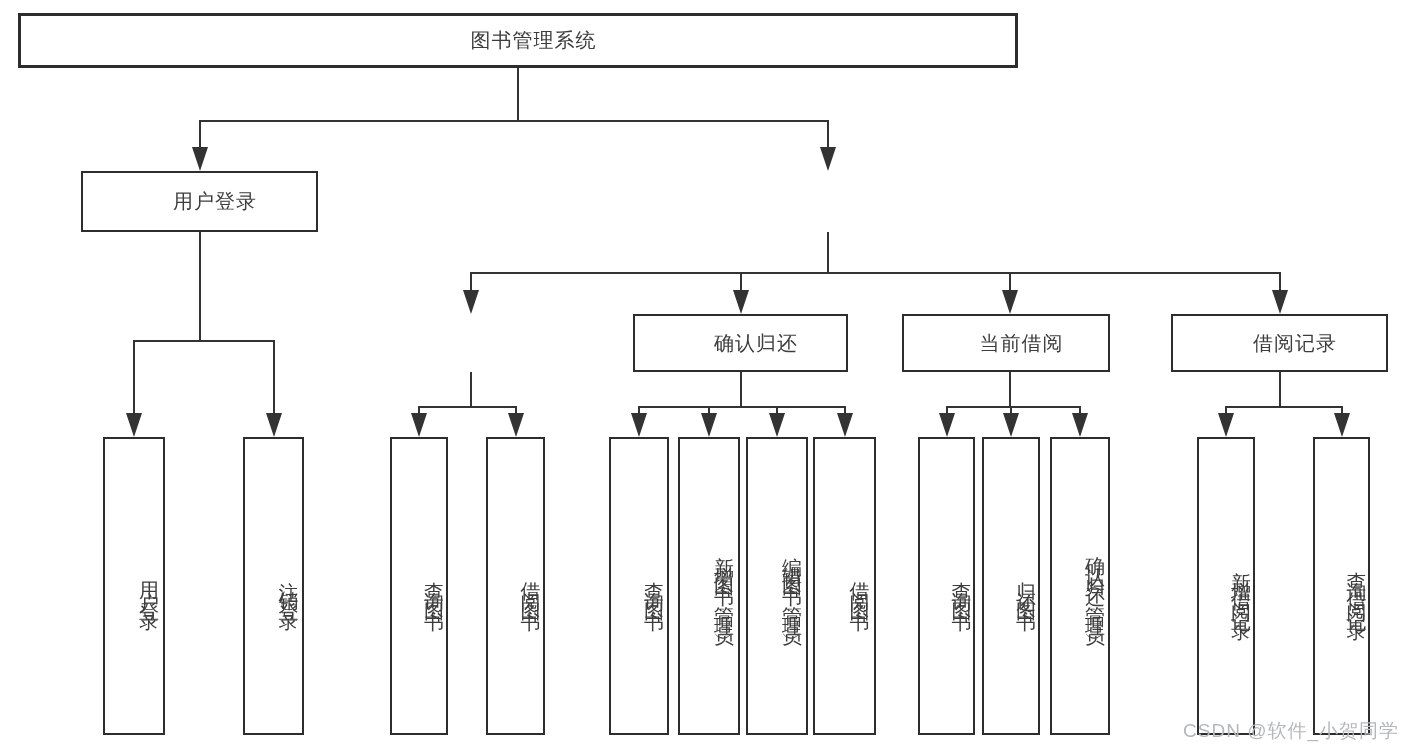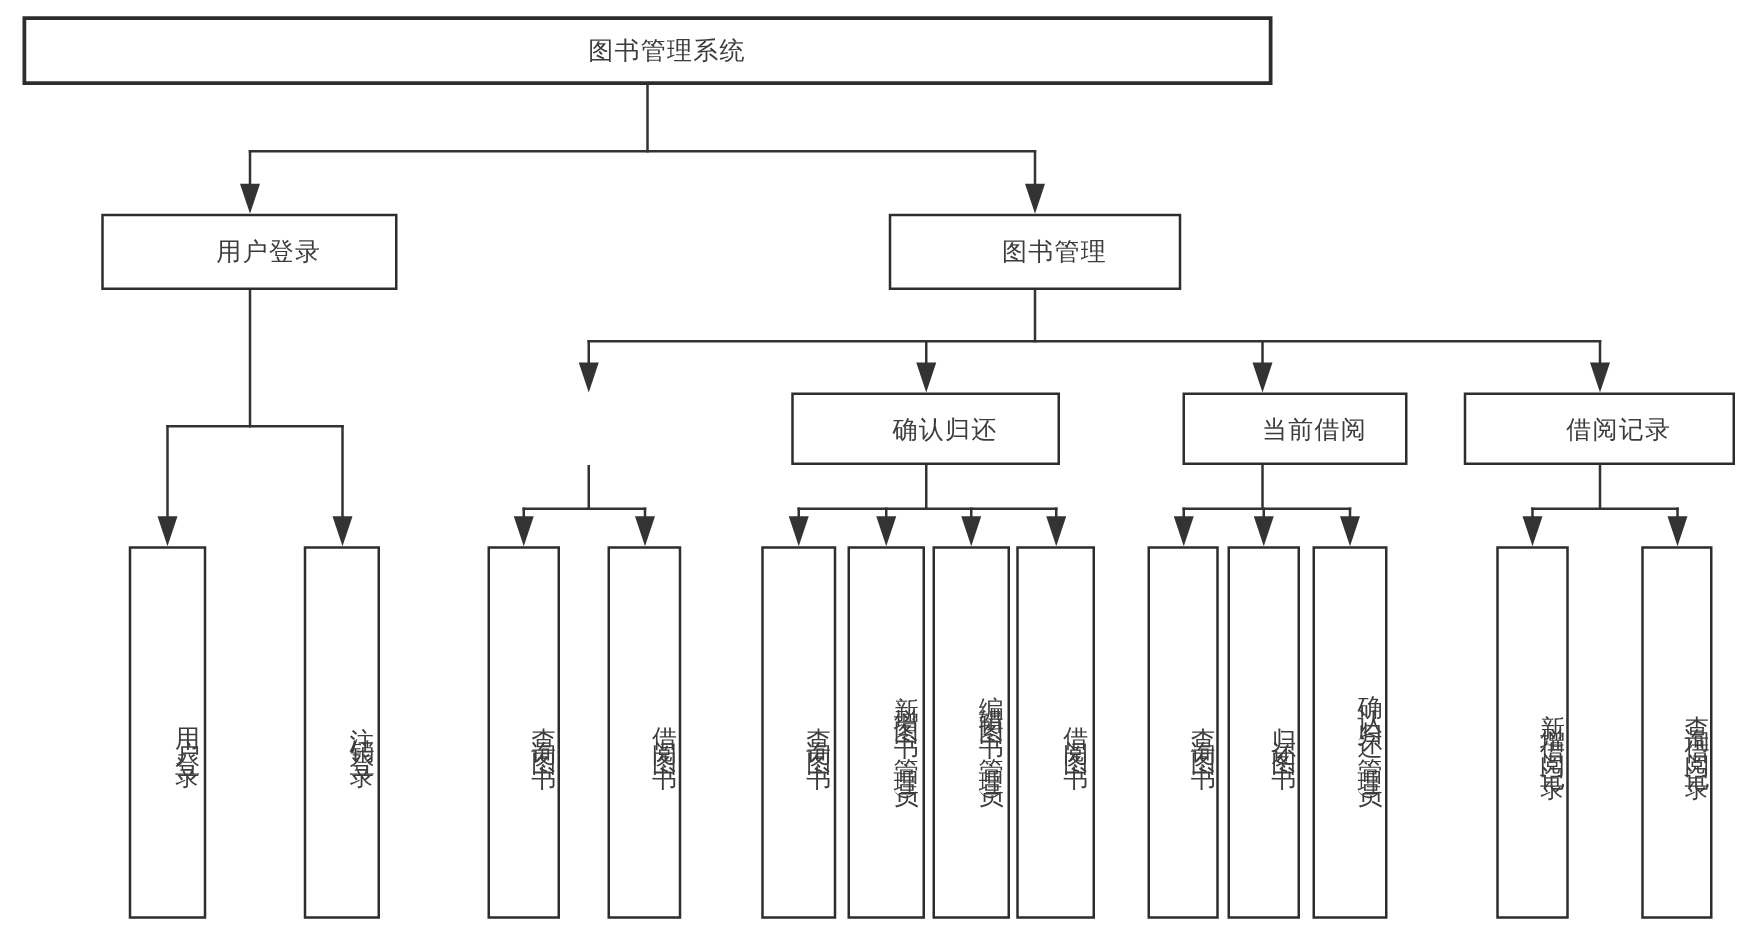--- a/index.html
+++ b/index.html
@@ -75,33 +75,31 @@
     color: var(--wm, #b4b8bc);
     letter-spacing: 1px;
     z-index: 5;
     white-space: nowrap;
   }
 </style>
 </head>
 <body>
 
 <div id="diagram" style="--bg: #ffffff; --line: #333333; --border: #2d2d2d; --text: #3c3c3c; --wm: #b4b8bc;">
+  <div class="watermark">CSDN @软件_小贺同学</div>
 <div class="node root h" style="left: 18px; top: 13px; width: 1000px; height: 55px;">
       <span>图书管理系统</span>
     </div>
     <div class="node h" style="left: 81px; top: 171px; width: 237px; height: 61px;">
       <span>用户登录</span>
     </div>
-    <div class="node h" style="left: 711px; top: 171px; width: 234px; height: 61px;">
-      <span>图书管理</span>
-    </div>
     <div class="node h" style="left: 633px; top: 314px; width: 215px; height: 58px;">
       <span>确认归还</span>
     </div>
-    <div class="node h" style="left: 902px; top: 314px; width: 180px; height: 58px; margin-left: 44px;">
+    <div class="node h" style="left: 902px; top: 314px; width: 208px; height: 58px;">
       <span>当前借阅</span>
     </div>
     <div class="node h" style="left: 1171px; top: 314px; width: 217px; height: 58px;">
       <span>借阅记录</span>
     </div>
     <div class="node v" style="left: 103px; top: 437px; width: 62px; height: 298px;">
       <span class="vtext">用户登录</span>
     </div>
     <div class="node v" style="left: 243px; top: 437px; width: 61px; height: 298px;">
       <span class="vtext">注销登录</span>

